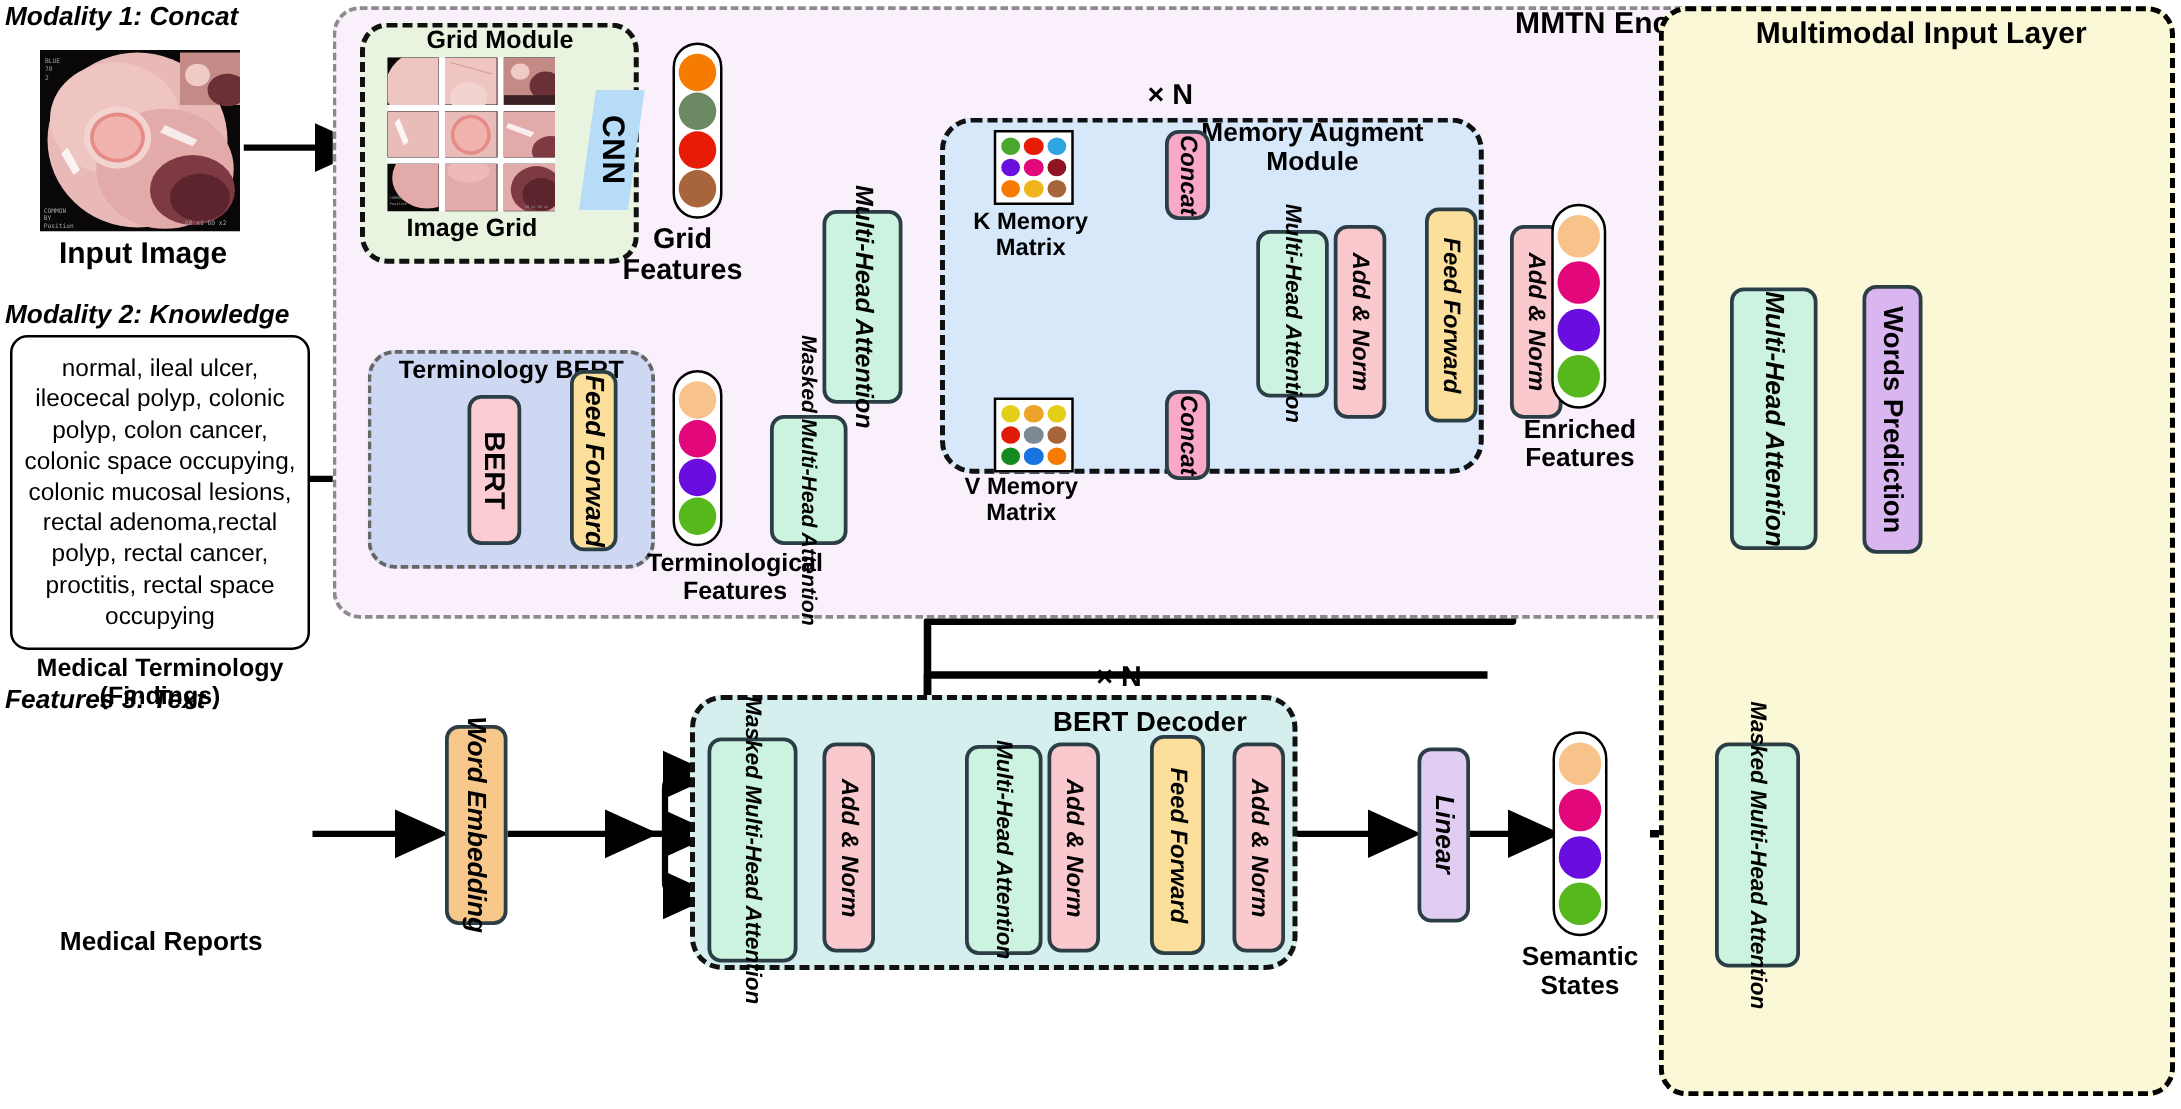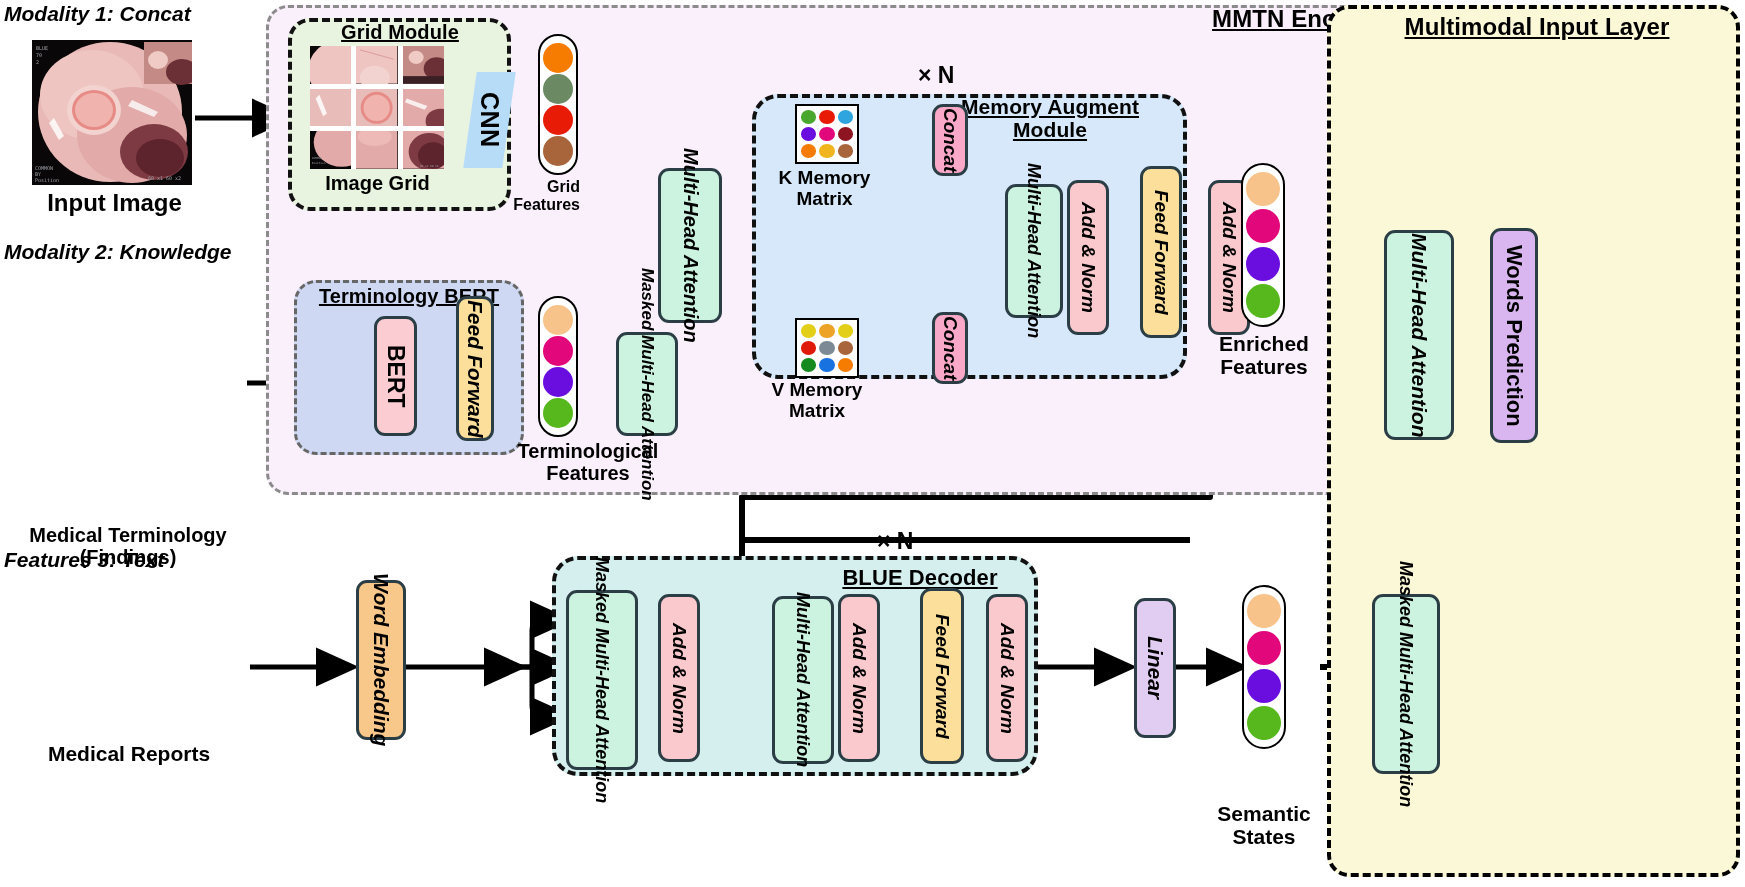--- a/index.html
+++ b/index.html
@@ -12,21 +12,21 @@
   
   .region{border:3px dashed #555;border-radius:22px;}
   .region-encoder{background:#f9f0fb;border-color:#8b8b8b;}
   .region-fusion{background:#fbf8d8;border-color:#000;border-width:4px;}
   .region-mem{background:#d6e8fa;border:4px dashed #111;border-radius:26px;}
   .region-dec{background:#d4efee;border:4px dashed #111;border-radius:26px;}
   .region-grid{background:#e8f3e0;border:4px dashed #111;border-radius:22px;}
   .region-bert{background:#cfd8f2;border:3px dashed #666;border-radius:22px;}
 
   .region-title{position:absolute;font-weight:bold;color:#000;text-align:center;
-                line-height:1.08;letter-spacing:.1px;text-decoration:underline;}
+                line-height:1.08;letter-spacing:.1px;}
 
   
   .modality-label{font-style:italic;font-weight:bold;font-size:21px;color:#000;}
   .caption{font-weight:bold;font-size:19px;text-align:center;color:#000;line-height:1.1;}
 
   
   .textbox{border:2px solid #000;border-radius:14px;background:#fff;
            font-size:19.5px;line-height:1.27;text-align:center;color:#000;
            padding:4px 6px;display:flex;align-items:center;justify-content:center;}
 
@@ -343,23 +343,26 @@
   <div class="abs cnn" style="left:470px;top:72px;width:39px;height:96px;">
     <span>CNN</span>
   </div>
 
   <div class="abs tokcol" style="left:538px;top:34px;width:40px;height:141px;">
     <div class="tok" style="width:30px;height:30px;background:#f57c00;"></div>
     <div class="tok" style="width:30px;height:30px;background:#6b8a63;"></div>
     <div class="tok" style="width:30px;height:30px;background:#e81b06;"></div>
     <div class="tok" style="width:30px;height:30px;background:#a8643a;"></div>
   </div>
-  <div class="abs caption" style="left:480px;top:178px;width:100px;font-size:16px;text-align:right;">Grid Features</div>
+  <div class="abs caption" style="left:496px;top:178px;width:100px;font-size:23px;">Grid Features</div>
 
   <div class="abs modality-label" style="left:4px;top:240px;">Modality 2: Knowledge</div>
+  <div class="abs textbox" style="left:8px;top:268px;width:240px;height:252px;">
+    <div>normal, ileal ulcer, ileocecal polyp, colonic polyp, colon cancer, colonic space occupying, colonic mucosal lesions, rectal adenoma,rectal polyp, rectal cancer, proctitis, rectal space occupying</div>
+  </div>
   <div class="abs caption" style="left:0px;top:524px;width:256px;font-size:20px;">Medical Terminology (Findings)</div>
 
   <div class="abs region-bert" style="left:294px;top:280px;width:230px;height:175px;"></div>
   <div class="region-title" style="left:300px;top:286px;width:218px;font-size:20px;">Terminology BERT</div>
 
   <div class="abs vblock c-bertpink" style="left:374px;top:316px;width:43px;height:120px;">
     <span style="font-size:23px;font-style:normal;">BERT</span>
   </div>
   <div class="abs vblock c-yellow" style="left:456px;top:296px;width:38px;height:145px;">
     <span style="font-size:21px;">Feed Forward</span>
@@ -443,21 +446,21 @@
   <div class="abs caption" style="left:1198px;top:332px;width:132px;font-size:21px;">Enriched Features</div>
 
   <div class="abs modality-label" style="left:4px;top:548px;">Features 3: Text</div>
   <div class="abs caption" style="left:14px;top:742px;width:230px;font-size:21px;">Medical Reports</div>
 
   <div class="abs vblock c-orange" style="left:356px;top:580px;width:50px;height:160px;">
     <span style="font-size:21px;">Word Embedding</span>
   </div>
 
   <div class="abs region-dec" style="left:552px;top:556px;width:486px;height:220px;"></div>
-  <div class="region-title" style="left:820px;top:566px;width:200px;font-size:22px;">BLUE Decoder</div>
+  <div class="region-title" style="left:820px;top:566px;width:200px;font-size:22px;">BERT Decoder</div>
   <div class="xn" style="left:877px;top:528px;">× N</div>
 
   <div class="abs vblock two c-green" style="left:566px;top:590px;width:72px;height:180px;">
     <span style="font-size:18px;">Masked Multi-Head Attention</span>
   </div>
 
   <div class="abs vblock c-pink" style="left:658px;top:594px;width:42px;height:168px;">
     <span style="font-size:19px;">Add &amp; Norm</span>
   </div>
 
@@ -480,21 +483,21 @@
   <div class="abs vblock c-purple" style="left:1134px;top:598px;width:42px;height:140px;">
     <span style="font-size:21px;">Linear</span>
   </div>
 
   <div class="abs tokcol" style="left:1242px;top:585px;width:44px;height:164px;">
     <div class="tok" style="width:34px;height:34px;background:#f8c38a;"></div>
     <div class="tok" style="width:34px;height:34px;background:#e2077a;"></div>
     <div class="tok" style="width:34px;height:34px;background:#6a0ee0;"></div>
     <div class="tok" style="width:34px;height:34px;background:#56b81c;"></div>
   </div>
-  <div class="abs caption" style="left:1196px;top:754px;width:136px;font-size:21px;margin-top:48px;">Semantic States</div>
+  <div class="abs caption" style="left:1196px;top:754px;width:136px;font-size:21px;">Semantic States</div>
 
   <div class="abs vblock two c-green" style="left:1384px;top:230px;width:70px;height:210px;">
     <span style="font-size:21px;">Multi-Head Attention</span>
   </div>
 
   <div class="abs vblock c-violet" style="left:1490px;top:228px;width:48px;height:215px;">
     <span style="font-size:22px;font-style:normal;">Words Prediction</span>
   </div>
 
   <div class="abs vblock two c-green" style="left:1372px;top:594px;width:68px;height:180px;">

